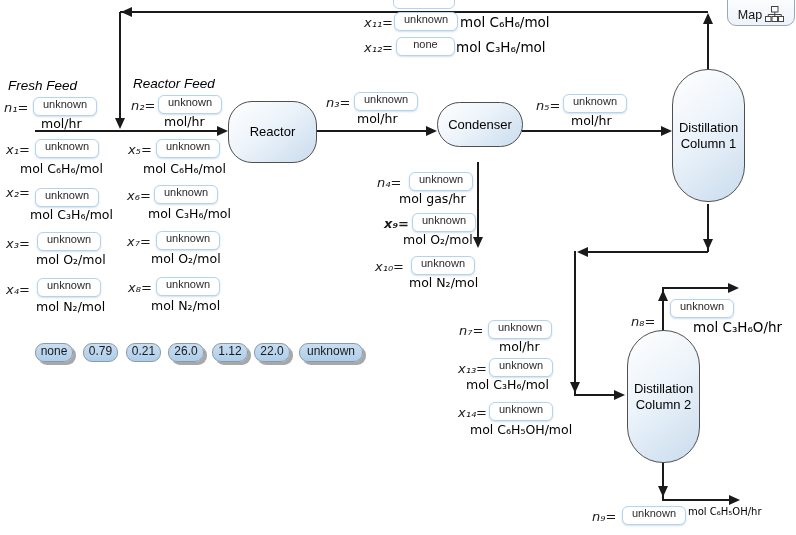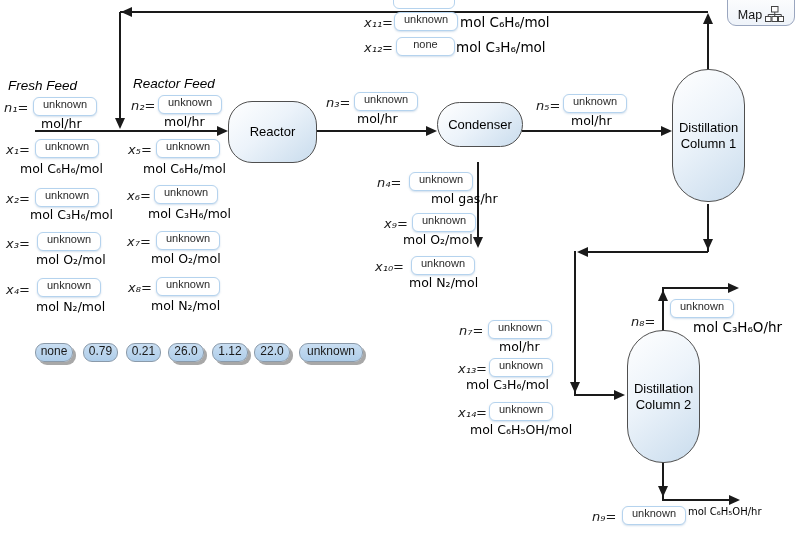--- a/index.html
+++ b/index.html
@@ -96,21 +96,21 @@
   <div class="ftitle" style="left:133px;top:76px;">Reactor Feed</div>
 
   <div class="vlabel" style="left:4px;top:100px;">n₁=</div>
   <div class="ubox" style="left:33px;top:97px;">unknown</div>
   <div class="ulabel" style="left:41px;top:116px;">mol/hr</div>
 
   <div class="vlabel" style="left:6px;top:142px;">x₁=</div>
   <div class="ubox" style="left:35px;top:139px;">unknown</div>
   <div class="ulabel" style="left:20px;top:161px;">mol C₆H₆/mol</div>
 
-  <div class="vlabel" style="left:6px;top:191px;">x₂=</div>
+  <div class="vlabel" style="left:6px;top:185px;">x₂=</div>
   <div class="ubox" style="left:35px;top:188px;">unknown</div>
   <div class="ulabel" style="left:30px;top:207px;">mol C₃H₆/mol</div>
 
   <div class="vlabel" style="left:6px;top:236px;">x₃=</div>
   <div class="ubox" style="left:37px;top:232px;">unknown</div>
   <div class="ulabel" style="left:36px;top:252px;">mol O₂/mol</div>
 
   <div class="vlabel" style="left:6px;top:282px;">x₄=</div>
   <div class="ubox" style="left:37px;top:278px;">unknown</div>
   <div class="ulabel" style="left:36px;top:299px;">mol N₂/mol</div>
@@ -142,23 +142,23 @@
   <div class="vlabel" style="left:364px;top:15px;">x₁₁=</div>
   <div class="ubox" style="left:394px;top:12px;">unknown</div>
   <div class="ulabel" style="left:460px;top:14px;font-size:13.5px;">mol C₆H₆/mol</div>
 
   <div class="vlabel" style="left:364px;top:40px;">x₁₂=</div>
   <div class="ubox" style="left:396px;top:37px;width:57px;">none</div>
   <div class="ulabel" style="left:456px;top:39px;font-size:13.5px;">mol C₃H₆/mol</div>
 
   <div class="vlabel" style="left:377px;top:175px;">n₄=</div>
   <div class="ubox" style="left:409px;top:172px;">unknown</div>
-  <div class="ulabel" style="left:399px;top:191px;margin-left:32px;">mol gas/hr</div>
-
-  <div class="vlabel" style="left:384px;top:216px;">x₉=</div>
+  <div class="ulabel" style="left:399px;top:191px;">mol gas/hr</div>
+
+  <div class="vlabel" style="left:384px;top:216px;font-weight:bold;">x₉=</div>
   <div class="ubox" style="left:412px;top:213px;">unknown</div>
   <div class="ulabel" style="left:403px;top:232px;">mol O₂/mol</div>
 
   <div class="vlabel" style="left:375px;top:259px;">x₁₀=</div>
   <div class="ubox" style="left:411px;top:256px;">unknown</div>
   <div class="ulabel" style="left:409px;top:275px;">mol N₂/mol</div>
 
   <div class="vlabel" style="left:536px;top:98px;">n₅=</div>
   <div class="ubox" style="left:563px;top:94px;">unknown</div>
   <div class="ulabel" style="left:571px;top:113px;">mol/hr</div>

